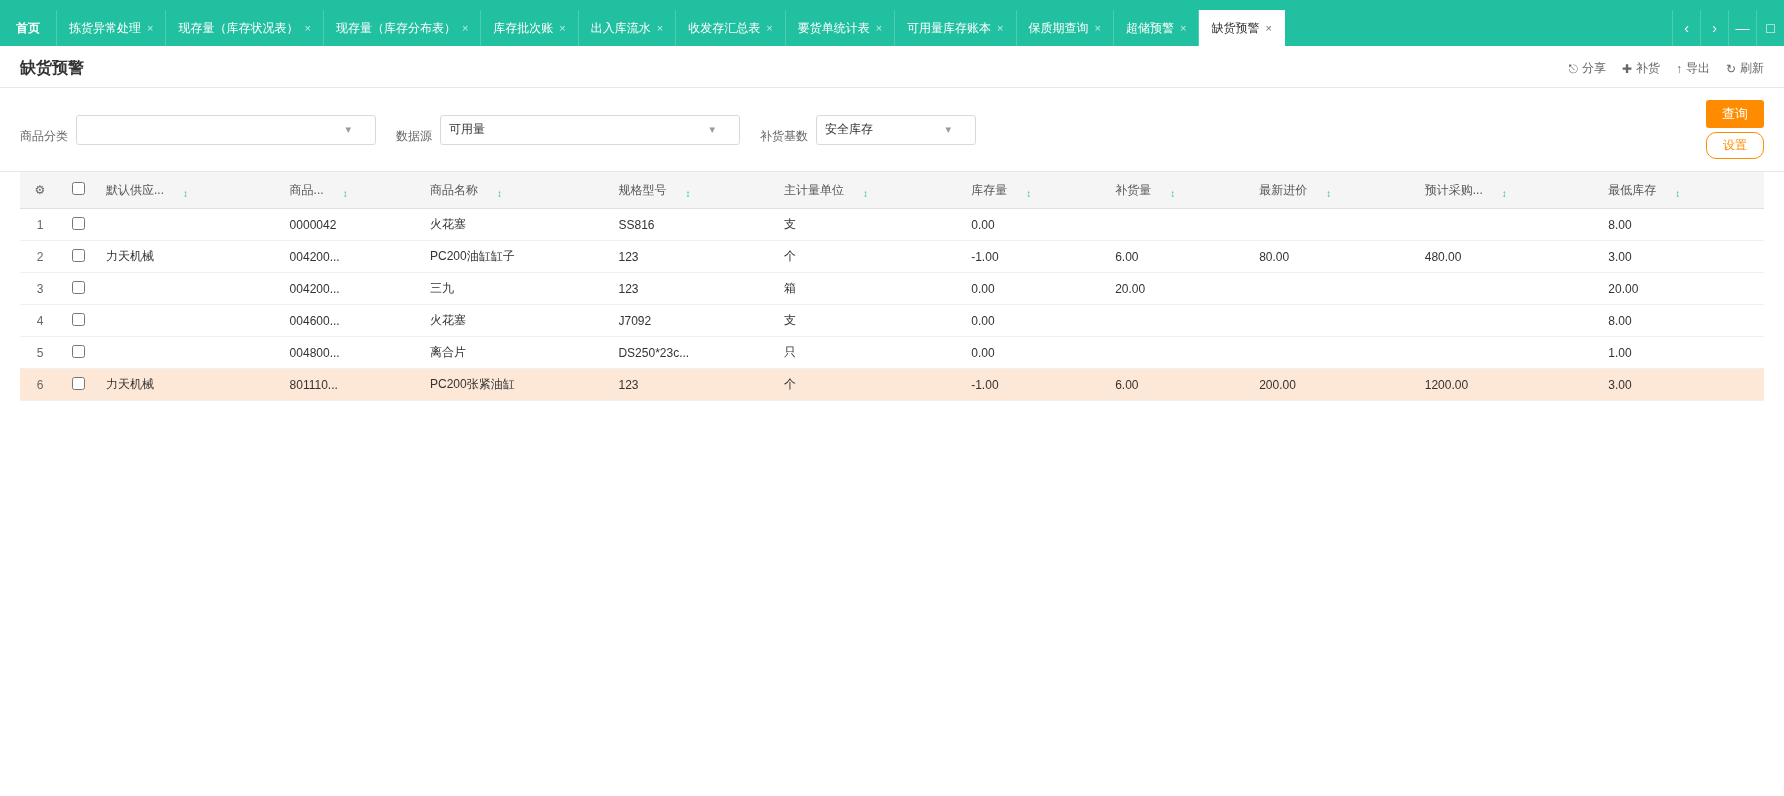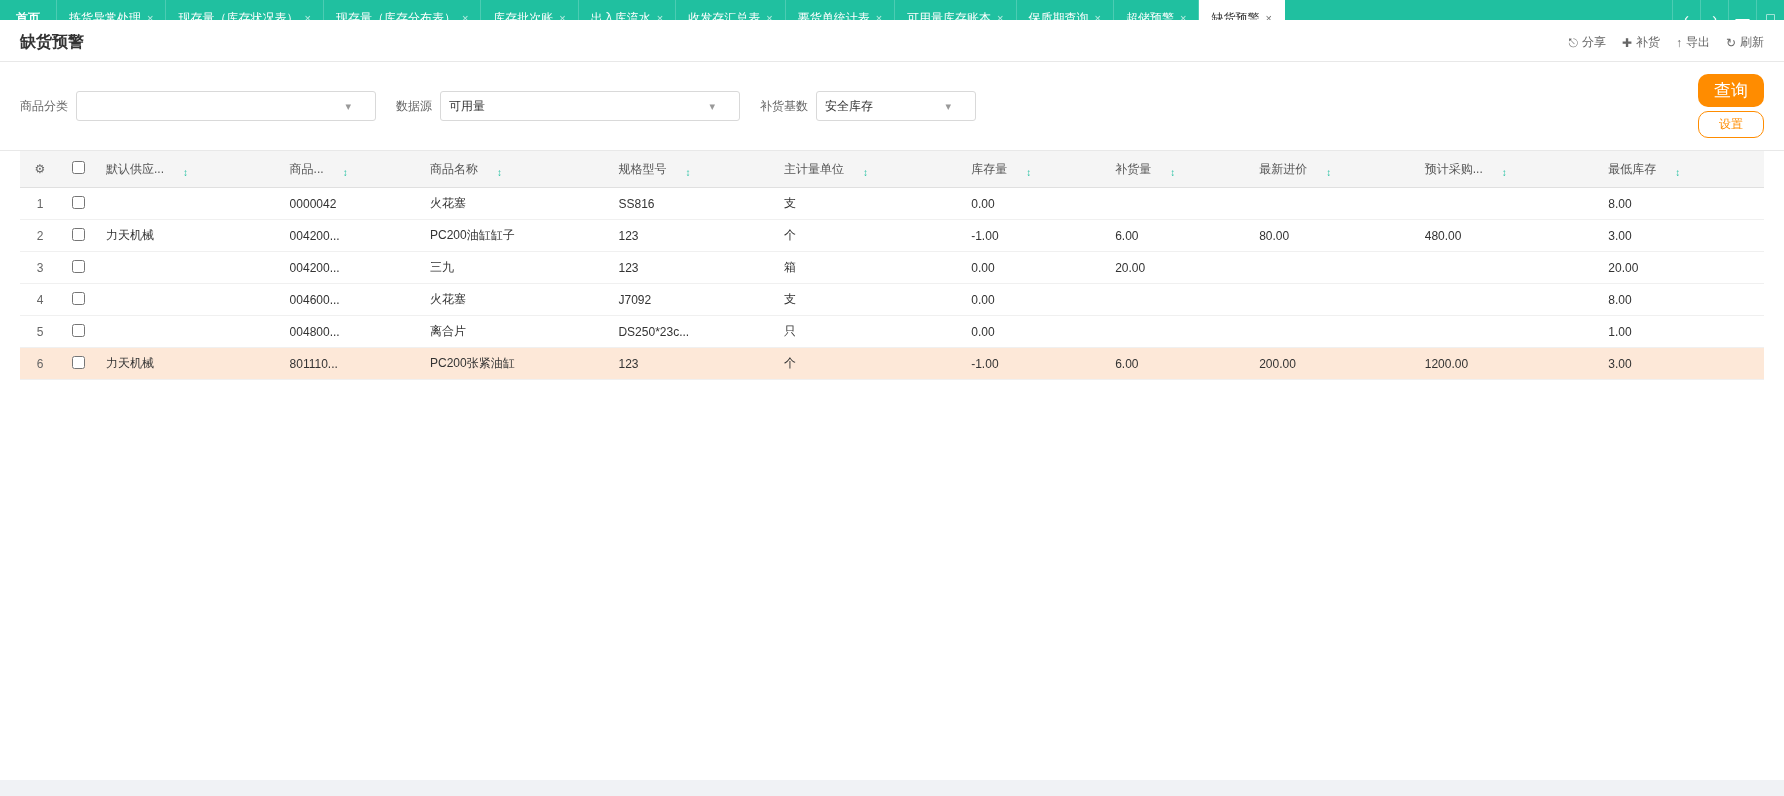--- a/index.html
+++ b/index.html
@@ -1,23 +1,23 @@
 <!DOCTYPE html>
 <html><head>
   <meta charset="utf-8">
   <style>
     * { box-sizing: border-box; margin: 0; padding: 0; }
     body { font-family: 'Microsoft YaHei', Arial, sans-serif; font-size: 13px; background: #f0f2f5; color: #333; }
 
     
     .tab-bar {
       display: flex;
-      align-items: flex-start;
+      align-items: flex-end;
       background: #20c0a0;
-      height: 20px;
+      height: 46px;
       overflow: hidden;
     }
     .tab-item {
       display: flex;
       align-items: center;
       padding: 8px 12px;
       height: 36px;
       color: #fff;
       white-space: nowrap;
       cursor: pointer;
@@ -93,21 +93,21 @@
     
     .filter-area {
       display: flex;
       align-items: center;
       padding: 12px 20px;
       gap: 20px;
       border-bottom: 1px solid #e8e8e8;
     }
     .filter-group {
       display: flex;
-      align-items: center;
+      align-items: flex-end;
       gap: 8px;
     }
     .filter-label {
       font-size: 12px;
       color: #666;
       white-space: nowrap;
     }
     .filter-select {
       border: 1px solid #d9d9d9;
       border-radius: 3px;
@@ -133,23 +133,23 @@
     .filter-actions {
       margin-left: auto;
       display: flex;
       flex-direction: column;
       gap: 4px;
     }
     .btn-query {
       background: #ff8c00;
       color: #fff;
       border: none;
-      border-radius: 10px;
+      border-radius: 3px;
       padding: 5px 16px;
-      font-size: 17px;
+      font-size: 13px;
       cursor: pointer;
       white-space: nowrap;
     }
     .btn-settings {
       background: #fff;
       color: #ff8c00;
       border: 1px solid #ff8c00;
       border-radius: 10px;
       padding: 4px 16px;
       font-size: 12px;

